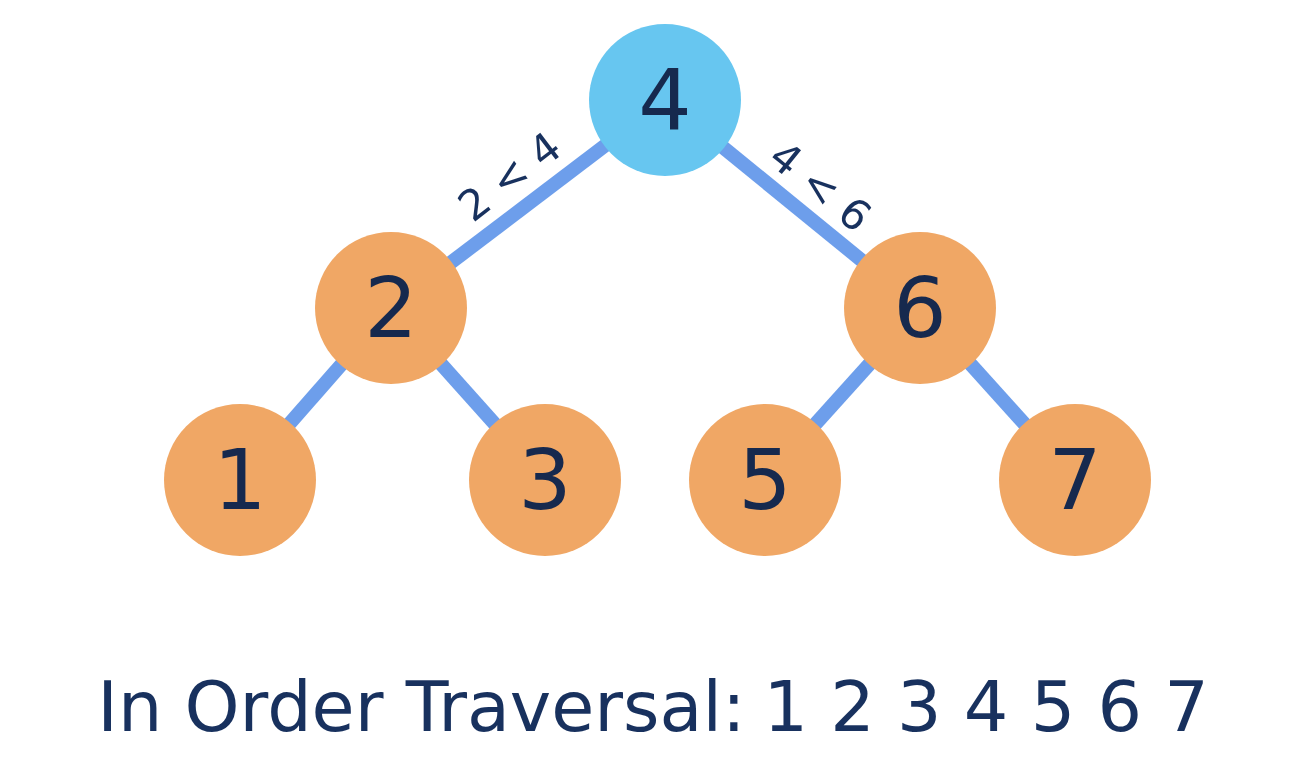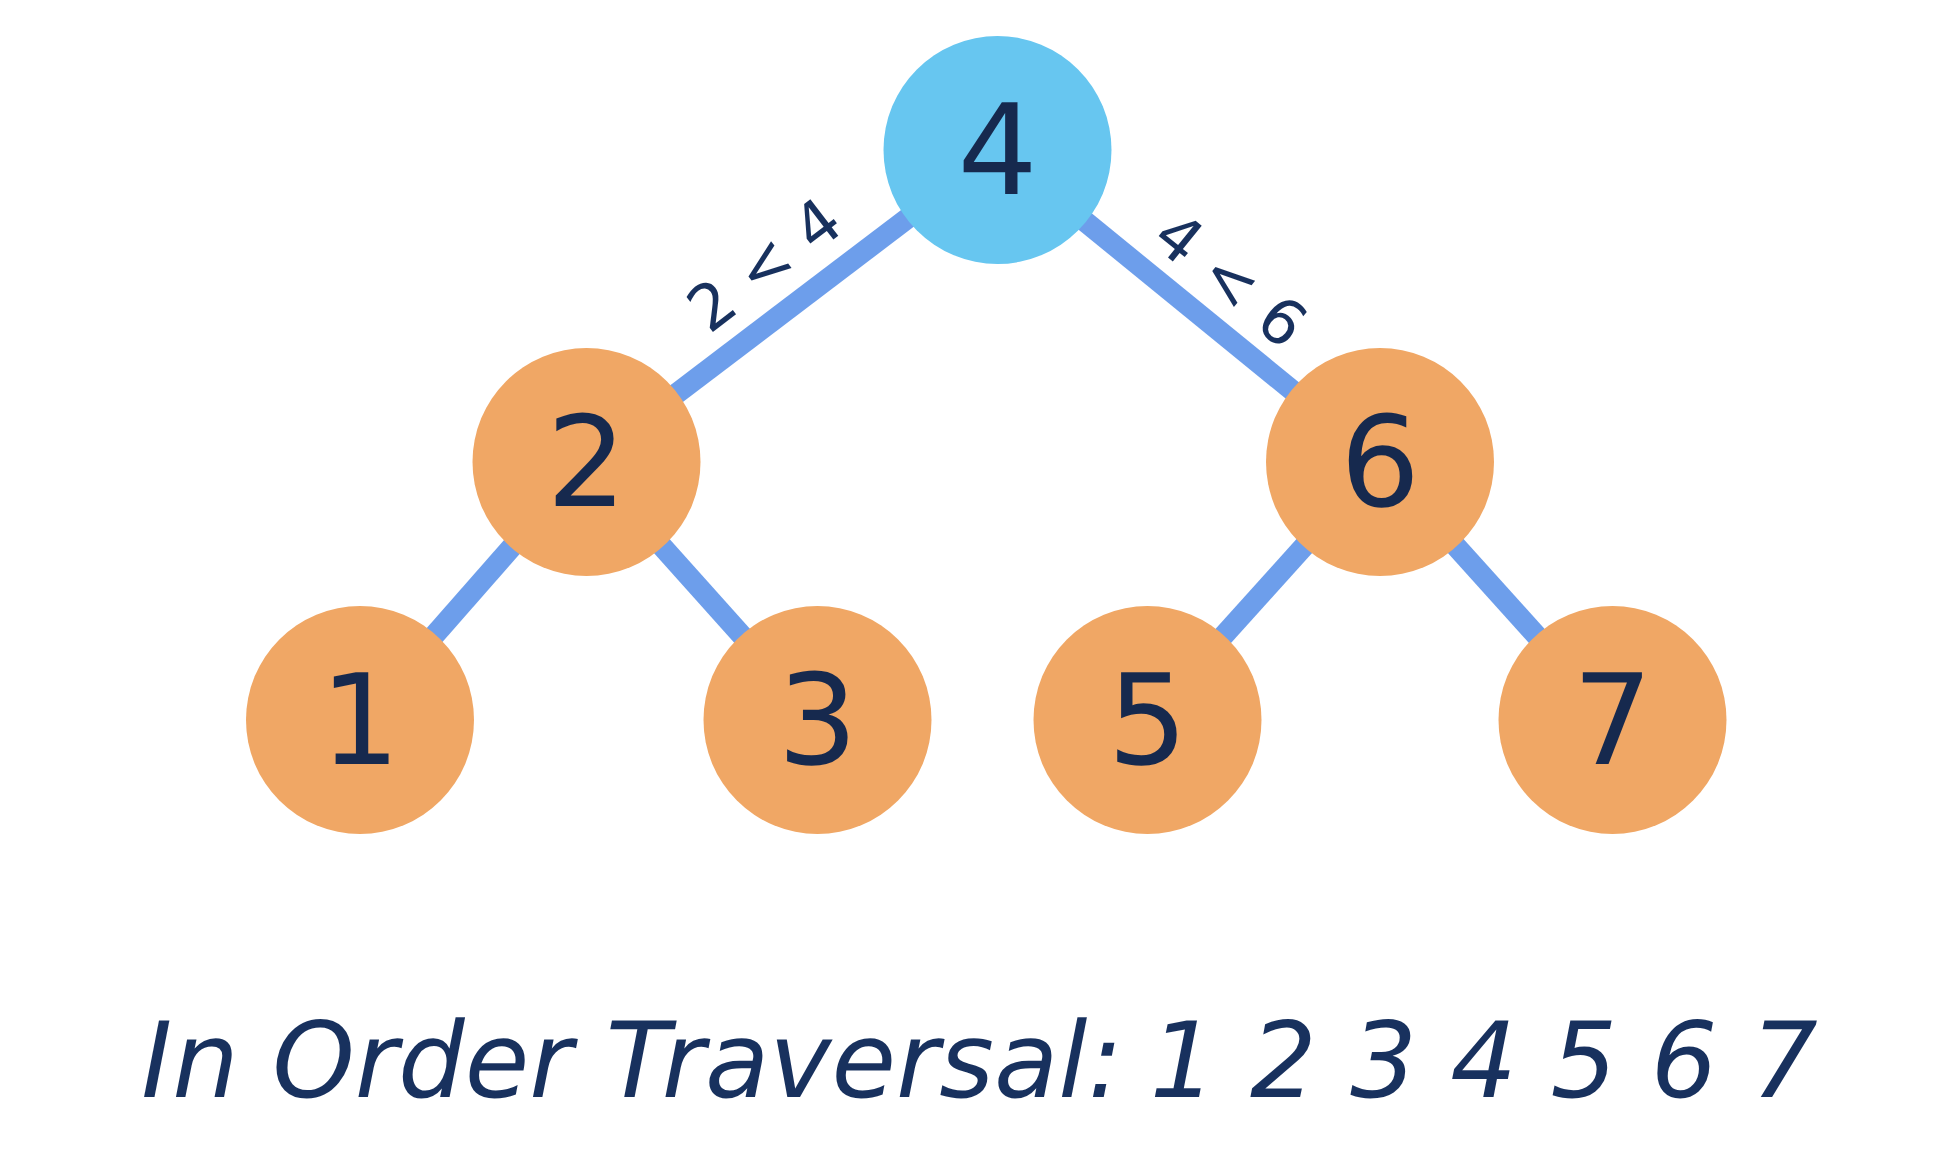--- a/index.html
+++ b/index.html
@@ -64,21 +64,20 @@
   .caption {
     position: absolute;
     left: 0;
     top: 672px;
     width: 1306px;
     text-align: center;
     font-size: 70px;
     color: #18315E;
     line-height: 1;
     white-space: nowrap;
-    font-style: italic;
   }
   .caption .seq { margin-left: 18px; }
 </style>
 </head>
 <body>
 
 <div class="canvas">
 
   <svg class="edges-svg" viewBox="0 0 1306 775" xmlns="http://www.w3.org/2000/svg">
     <line x1="665" y1="100" x2="391" y2="308" stroke="#6D9EEB" stroke-width="14"></line>

